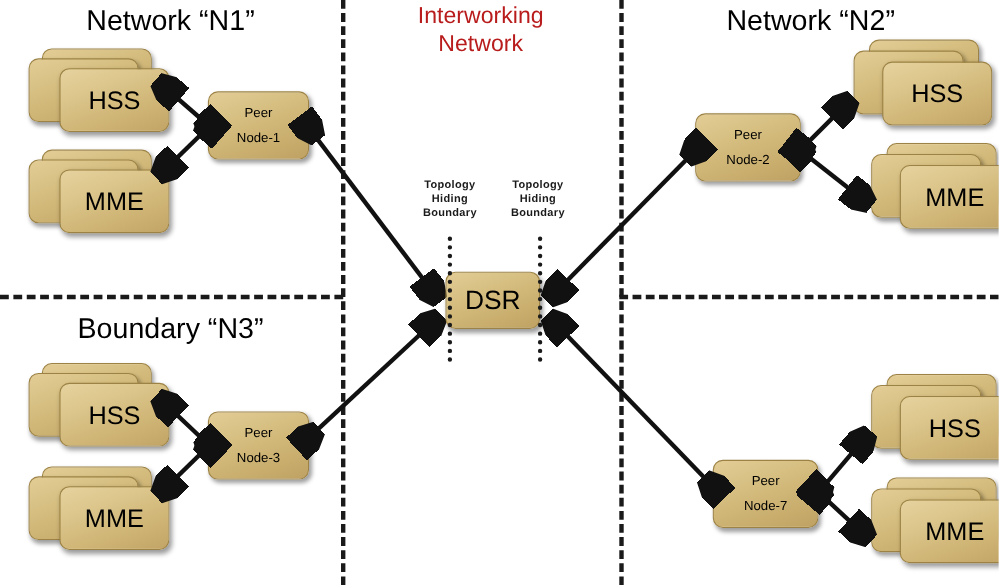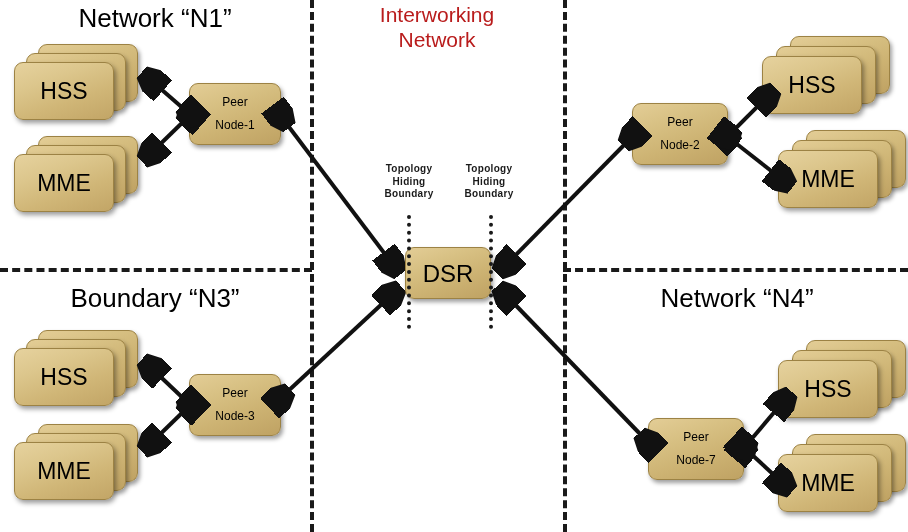--- a/index.html
+++ b/index.html
@@ -82,20 +82,21 @@
   }
   .stack .front{
     position:absolute;
     border-radius:9px;
     border:1px solid #9c8244;
     background:linear-gradient(160deg,#e6d29e 0%,#dcc68c 32%,#d0b677 64%,#c2a566 100%);
     box-shadow:2px 3px 5px rgba(0,0,0,0.40);
     display:flex;align-items:center;justify-content:center;
     font-size:23px;color:#000;font-weight:400;
     box-sizing:border-box;
+    margin-left:40px;
   }
 
   
   #arrows{position:absolute;left:0;top:0;width:908px;height:532px;pointer-events:none;}
   #arrows line,#arrows path{stroke:#111;stroke-width:4;fill:none;}
 </style>
 </head>
 <body>
 
 <div id="diagram">
@@ -103,22 +104,22 @@
   <div class="sep-v" style="left:310px;top:0px;height:532px;"></div>
   <div class="sep-v" style="left:563px;top:0px;height:532px;"></div>
   <div class="sep-h" style="left:0px;top:268px;width:312px;"></div>
   <div class="sep-h" style="left:563px;top:268px;width:345px;"></div>
 
   <div class="net-title" style="left:0px;top:3px;width:310px;">Network “N1”</div>
   <div class="center-title" style="left:313px;top:2px;width:248px;">
     <span>Interworking</span><br>
     <span>Network</span>
   </div>
+  <div class="net-title" style="left:566px;top:3px;width:342px;">Network “N2”</div>
   <div class="net-title" style="left:0px;top:283px;width:310px;">Boundary “N3”</div>
-  <div class="net-title" style="left:566px;top:283px;width:342px;">Network “N4”</div>
 
   <div class="stack" style="left:14px;top:44px;width:124px;height:76px;">
     <div class="layer" style="left:24px;top:0px;width:100px;height:58px;"></div>
     <div class="layer" style="left:12px;top:9px;width:100px;height:58px;"></div>
     <div class="front" style="left:0px;top:18px;width:100px;height:58px;">HSS</div>
   </div>
 
   <div class="stack" style="left:14px;top:136px;width:124px;height:76px;">
     <div class="layer" style="left:24px;top:0px;width:100px;height:58px;"></div>
     <div class="layer" style="left:12px;top:9px;width:100px;height:58px;"></div>

